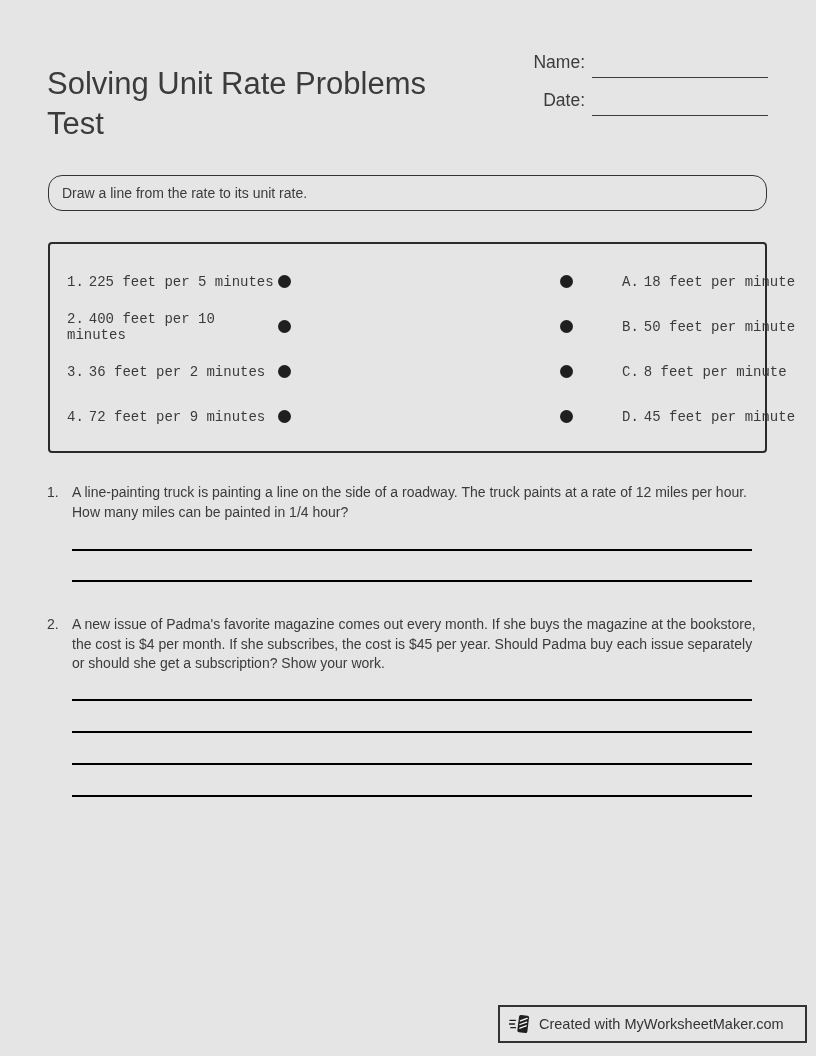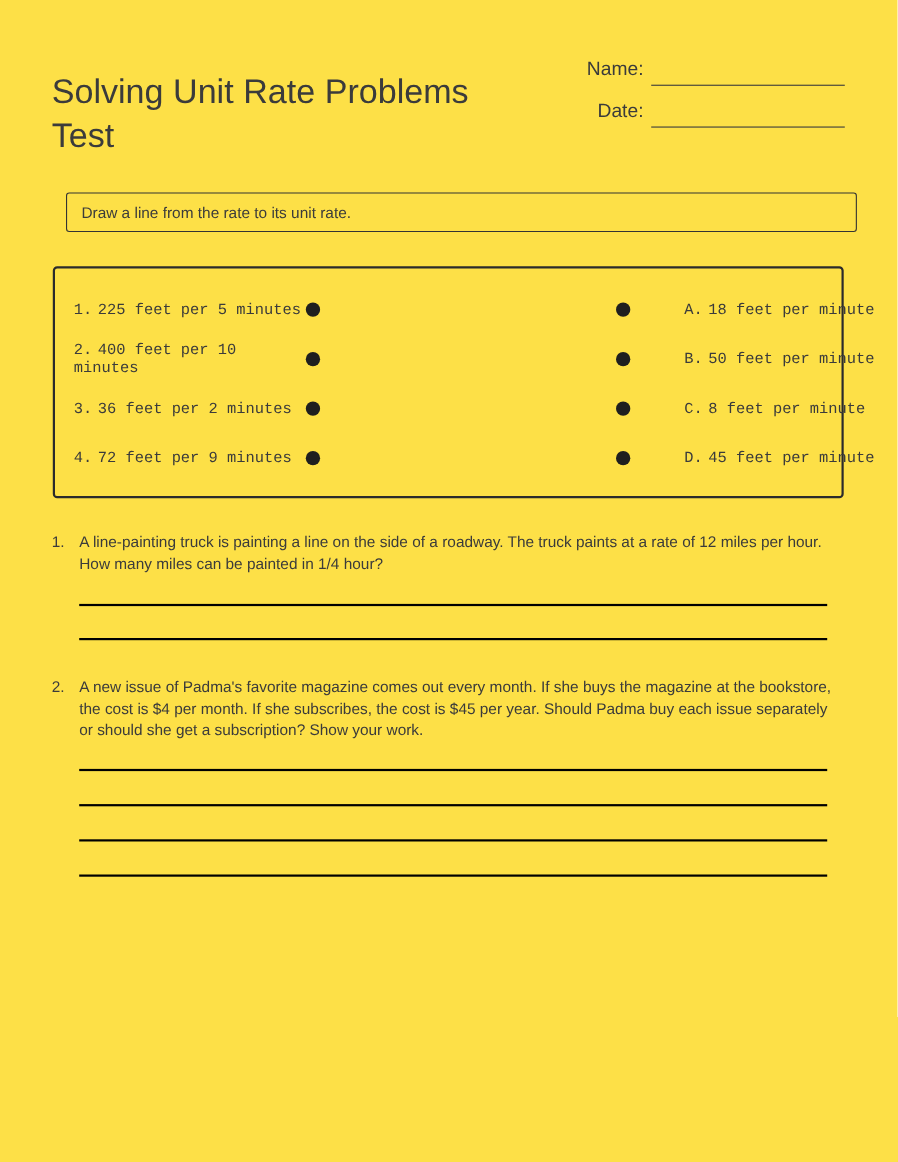--- a/index.html
+++ b/index.html
@@ -1,37 +1,37 @@
 <!DOCTYPE html>
 <html><head>
 <meta charset="utf-8">
 <style>
   html,body { margin:0; padding:0; background:#fff; }
   .page {
-    position:relative; width:816px; height:1056px; background:#fde047;
+    position:relative; width:816px; height:1056px; background:#e5e5e5;
     font-family:"Liberation Sans", sans-serif; color:#3b3b3b; overflow:hidden;
   }
 
   
   .title {
     position:absolute; left:47px; top:43px; width:420px;
     font-size:31px; line-height:40px; font-weight:400; color:#3b3b3b;
   }
   .namedate { position:absolute; top:48px; right:48px; width:260px; height:76px; }
   .nd-label { position:absolute; font-size:17.5px; line-height:22px; color:#3b3b3b; }
   .nd-label.name { top:3px;  right:183px; }
   .nd-label.date { top:41px; right:183px;text-align:center; }
   .nd-line { position:absolute; right:0; width:176px; height:1px; background:#3b3b3b; }
   .nd-line.name { top:29px; }
   .nd-line.date { top:67px; }
 
   
   .instr {
-    position:absolute; left:60px; top:175px; width:719px; height:36px;
-    box-sizing:border-box; border:1.5px solid #333333; border-radius:3px;
+    position:absolute; left:48px; top:175px; width:719px; height:36px;
+    box-sizing:border-box; border:1.5px solid #333333; border-radius:14px;
     display:flex; align-items:center; padding-left:13px; font-size:14px; color:#3b3b3b;
   }
 
   
   .match {
     position:absolute; left:48px; top:242px; width:719px; height:211px;
     box-sizing:border-box; border:2px solid #2b2b2b; border-radius:4px;
     padding-top:15px;
   }
   .m-row { display:flex; align-items:center; height:45px; padding-left:17px; font-size:14px;font-family:Liberation Mono, monospace; }
@@ -119,14 +119,34 @@
 
   <div class="question q2">
     <span class="q-num">2.</span>
     <span class="q-text">A new issue of Padma's favorite magazine comes out every month. If she buys the magazine at the bookstore, the cost is $4 per month. If she subscribes, the cost is $45 per year. Should Padma buy each issue separately or should she get a subscription? Show your work.</span>
   </div>
   <div class="aline a2-1"></div>
   <div class="aline a2-2"></div>
   <div class="aline a2-3"></div>
   <div class="aline a2-4"></div>
 
+  <div class="footer">
+    <span class="f-icon">
+      <svg viewBox="0 0 24 24" width="22" height="22">
+        <g stroke="#1f1f1f" stroke-width="1.5" stroke-linecap="round">
+          <line x1="1" y1="8" x2="7" y2="8"></line>
+          <line x1="0" y1="12" x2="6" y2="12"></line>
+          <line x1="2" y1="16" x2="7" y2="16"></line>
+        </g>
+        <g transform="rotate(7 15.5 12)">
+          <rect x="10" y="2.5" width="11" height="19" rx="2" fill="#1f1f1f"></rect>
+          <g stroke="#ffffff" stroke-width="1.4" stroke-linecap="round">
+            <line x1="12" y1="9" x2="19" y2="5.5"></line>
+            <line x1="12" y1="13" x2="19" y2="9.5"></line>
+            <line x1="12.5" y1="17" x2="19" y2="13.5"></line>
+          </g>
+        </g>
+      </svg>
+    </span>
+    <span class="f-text">Created with MyWorksheetMaker.com</span>
+  </div>
 
 </div>
 
 </body></html>

